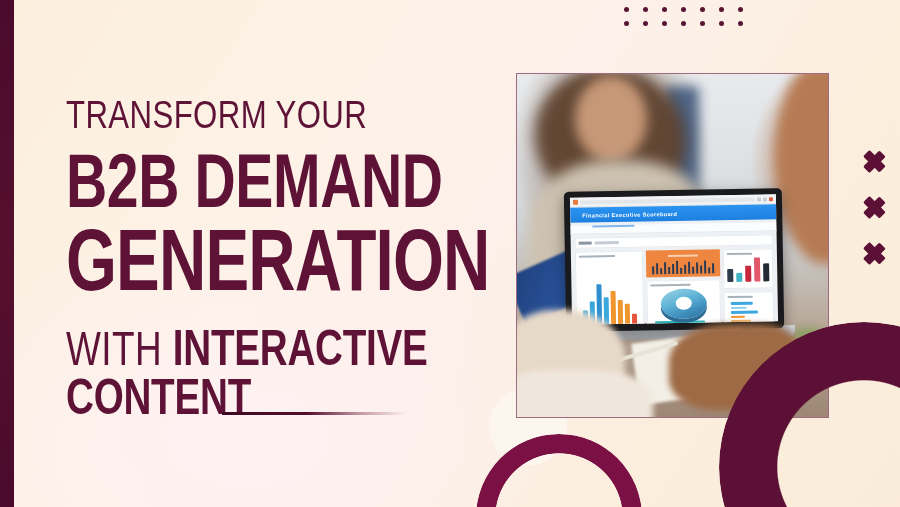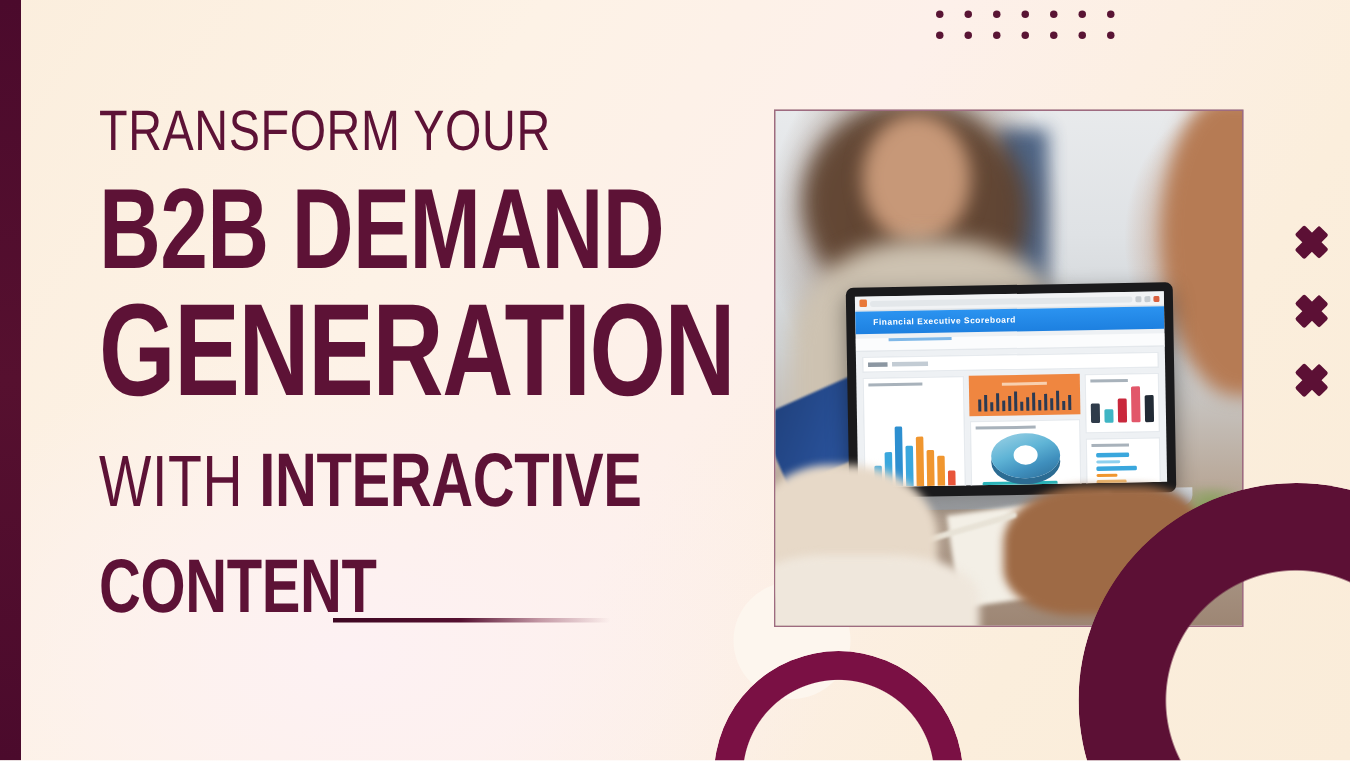--- a/index.html
+++ b/index.html
@@ -89,21 +89,21 @@
     position: absolute;
     left: 489px; top: 388px;
     width: 78px; height: 78px;
     border-radius: 50%;
     background: #fdf6ee;
   }
 
   
   .headline {
     position: absolute;
-    left: 66px; top: 69px;
+    left: 66px; top: 96px;
     width: 420px;
   }
   .kicker {
     font-family: "Liberation Sans Narrow", "Liberation Sans", sans-serif;
     font-size: 38px;
     font-weight: 400;
     letter-spacing: 0.5px;
     line-height: 1;
     color: #5d1236;
     transform: scaleX(0.82);
@@ -145,21 +145,21 @@
     letter-spacing: 0.5px;
   }
   .line3 .bold {
     font-family: "Liberation Sans Narrow", "Liberation Sans", sans-serif;
     font-size: 46px;
     font-weight: 700;
     color: #5d1236;
     letter-spacing: -0.3px;
   }
   .line4-wrap {
-    margin-top: 26px;
+    margin-top: 6px;
     display: flex;
     align-items: flex-end;
     gap: 0px;
   }
   .line4 {
     font-family: "Liberation Sans Narrow", "Liberation Sans", sans-serif;
     font-size: 46px;
     font-weight: 700;
     color: #5d1236;
     line-height: 1;

